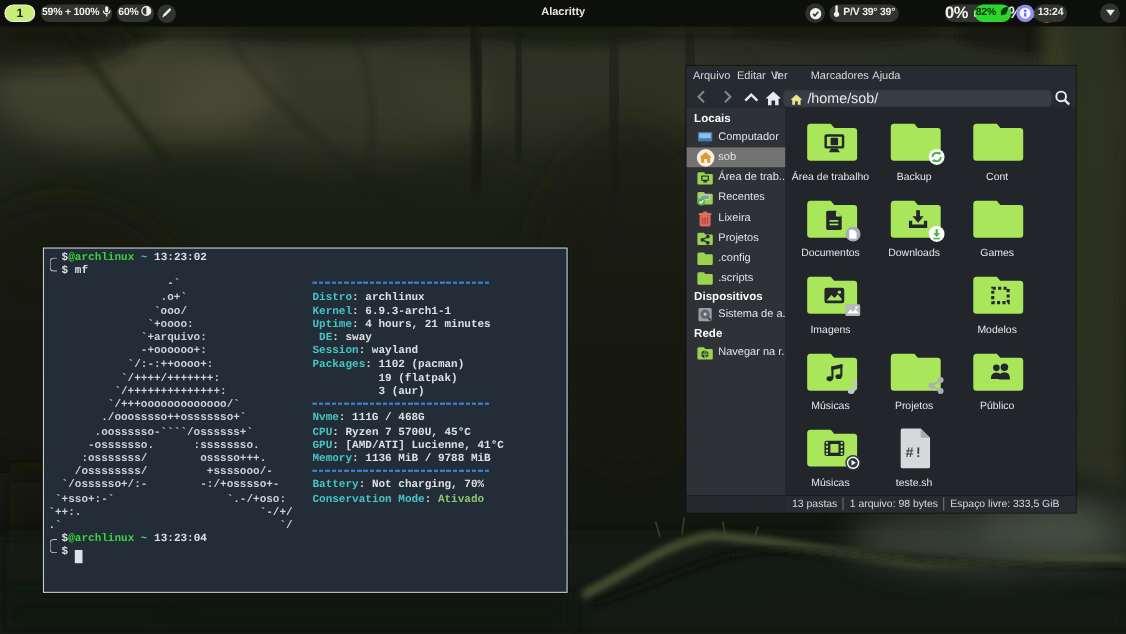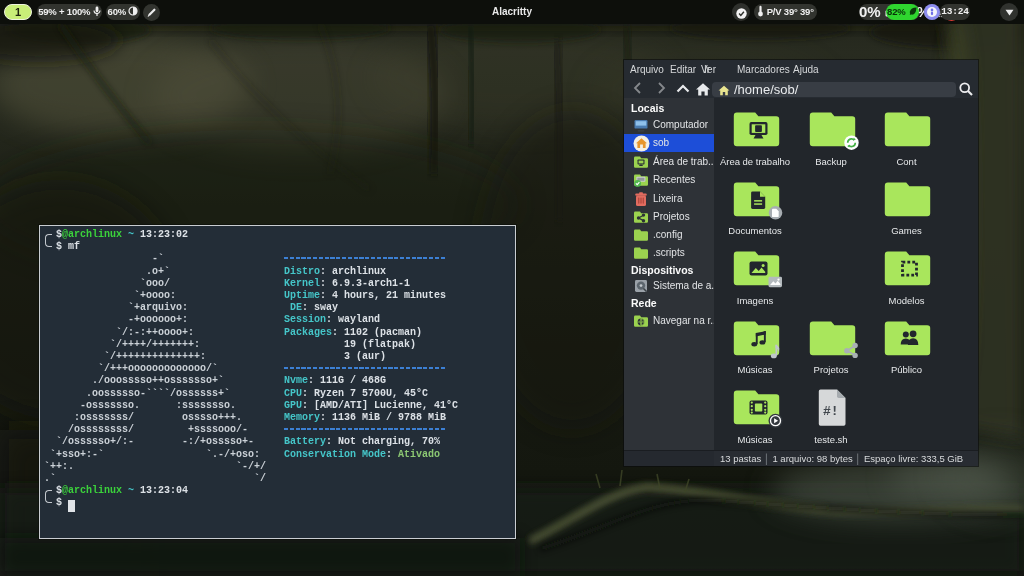--- a/index.html
+++ b/index.html
@@ -32,21 +32,21 @@
   box-shadow:0 0 0 1px rgba(8,10,12,.6); font-size:11px; color:#dfe1e3; overflow:hidden; }
 #fmmenu { position:absolute; left:0; top:0; width:354px; height:19px; background:#262b31; }
 #fmmenu span { position:absolute; top:3.5px; color:#d6d8da; font-size:10px; }
 #fmtool { position:absolute; left:0; top:19px; width:354px; height:19px; background:#262b31; }
 .tbi { position:absolute; top:2px; }
 #pathbar { position:absolute; left:88px; top:2.5px; width:244px; height:15.5px; background:#383d44;
   border-radius:4px; color:#e9ebed; font-size:13px; line-height:15px; }
 #side { position:absolute; left:0; top:38px; width:90px; height:352px; background:#2e3237; }
 .shead { position:absolute; left:7px; height:18px; line-height:18px; font-weight:bold; color:#fbfbfb; font-size:10.5px; white-space:nowrap; }
 .srow { position:absolute; left:0; width:90px; height:18px; white-space:nowrap; overflow:hidden; }
-.srow.sel { background:#1d4ed8; }
+.srow.sel { background:#737373; }
 .sic { position:absolute; left:9px; top:1px; width:17px; height:17px; }
 .stx { position:absolute; left:29px; top:0; line-height:18px; font-size:10px; color:#e2e4e6; }
 #fmview { position:absolute; left:90px; top:38px; width:264px; height:352px; background:#22262b; overflow:hidden; }
 .cell { position:absolute; width:88px; height:66px; }
 .cicon { position:absolute; left:19.5px; top:0; }
 .clab { position:absolute; left:-8px; top:47.5px; width:104px; text-align:center; font-size:9.5px; color:#e6e8ea; white-space:nowrap; }
 #fmstatus { position:absolute; left:0; top:390px; width:354px; height:16px; background:#282c32;
   border-top:1px solid #1a1d21; color:#d9dbdd; font-size:9.5px; line-height:15px; white-space:nowrap; overflow:hidden; }
 </style></head>
 <body>
@@ -148,21 +148,21 @@
   <div class="circ" style="left:924px;top:4px;width:16px;height:16px;"><svg width="16" height="16" viewBox="0 0 16 16">
         <rect x="0" y="0" width="16" height="16" rx="8" fill="#8d8def"></rect>
         <circle cx="8" cy="8" r="5" fill="#f4f4fb"></circle>
         <circle cx="8" cy="5.9" r="1.3" fill="#6f6fe8"></circle>
         <rect x="6.9" y="7.6" width="2.2" height="3.6" rx="1.1" fill="#6f6fe8"></rect>
       </svg></div>
   <div class="circ" style="left:943px;top:3.5px;width:17px;height:17px;line-height:16px;background:#e23c34;"><svg width="11" height="11" viewBox="0 0 11 11" style="vertical-align:-2px">
         <path d="M3.2 2.6 a4.1 4.1 0 1 0 4.6 0" fill="none" stroke="#fff" stroke-width="1.5"></path>
         <rect x="4.8" y="0.6" width="1.5" height="4.6" rx="0.7" fill="#fff"></rect>
       </svg></div>
-  <div class="pill" style="left:940px;width:30px;font-family:Liberation Mono, monospace;">13:24</div>
+  <div class="pill" style="left:940px;width:30px;">13:24</div>
   <div class="circ" style="left:1000px;top:3px;width:18px;height:18px;line-height:16px;background:#30322e;"><svg width="9" height="7" viewBox="0 0 9 7" style="vertical-align:0px">
         <path d="M0.5 0.8 h8 L4.5 6.4 z" fill="#ececec"></path>
       </svg></div>
 </div>
 
 <div id="term"></div>
 <pre id="termpre">  <span class="w">$</span><span class="g">@archlinux</span> <span class="c">~</span> <span class="w">13:23:02</span>
   <span class="w">$ mf</span>
 <span class="art">                  -`</span>                    <span class="dash"></span>
 <span class="art">                 .o+`</span>                   <span class="c">Distro</span><span class="w">: archlinux</span>
@@ -356,20 +356,37 @@
               <rect x="21.6" y="19.5" width="8" height="1.5" fill="#a9e65c"></rect>
               <rect x="21.6" y="22.7" width="8" height="1.5" fill="#a9e65c"></rect>
             </g>
             <g transform="translate(1.5,2.2)">
               <circle cx="43" cy="32.5" r="6.8" fill="#a7adb2"></circle>
               <path d="M40.4 28.6 h3.4 l2.4 2.4 v5 q0,0.9 -0.9,0.9 h-4.9 q-0.9,0 -0.9,-0.9 v-6.5 q0,-0.9 0.9,-0.9 z" fill="#fdfdfd"></path>
             </g>
           </svg></div>
         <div class="clab">Documentos</div>
       </div>
+<div class="cell" style="left:73.0px;top:79.5px;">
+        <div class="cicon"><svg width="52" height="42" viewBox="0 0 52 42">
+            <path d="M2.8,7.9 Q2.8,4.6 5.8,4.6 H24.2 L27.4,8.3 H45.2 Q48.2,8.3 48.2,11.1 V35.2 Q48.2,38.2 45.2,38.2 H5.8 Q2.8,38.2 2.8,35.2 Z" fill="#a9e65c"></path>
+            <g transform="translate(1.5,2.6)">
+              <rect x="24.4" y="10.5" width="3.4" height="6.5" fill="#22272d"></rect>
+              <path d="M21 16 h10.2 L26.1 22 Z" fill="#22272d"></path>
+              <path d="M17.8 20 V26.6 H34.4 V20 h-3 v3.6 H20.8 V20 Z" fill="#22272d"></path>
+            </g>
+            <g transform="translate(1.5,2.2)">
+              <circle cx="43" cy="32.5" r="7.2" fill="#fdfdfd"></circle>
+              <rect x="42" y="28.2" width="2" height="4.4" fill="#45b145"></rect>
+              <path d="M39.9 31.8 h6.2 L43 35.3 Z" fill="#45b145"></path>
+              <rect x="40" y="36" width="6" height="1.4" fill="#45b145"></rect>
+            </g>
+          </svg></div>
+        <div class="clab">Downloads</div>
+      </div>
 <div class="cell" style="left:148.5px;top:79.5px;">
         <div class="cicon"><svg width="52" height="42" viewBox="0 0 52 42">
             <path d="M2.8,7.9 Q2.8,4.6 5.8,4.6 H24.2 L27.4,8.3 H45.2 Q48.2,8.3 48.2,11.1 V35.2 Q48.2,38.2 45.2,38.2 H5.8 Q2.8,38.2 2.8,35.2 Z" fill="#a9e65c"></path>
             <g transform="translate(1.5,2.6)"></g>
             <g transform="translate(1.5,2.2)"></g>
           </svg></div>
         <div class="clab">Games</div>
       </div>
 <div class="cell" style="left:-3.0px;top:149.0px;">
         <div class="cicon"><svg width="52" height="42" viewBox="0 0 52 42">

